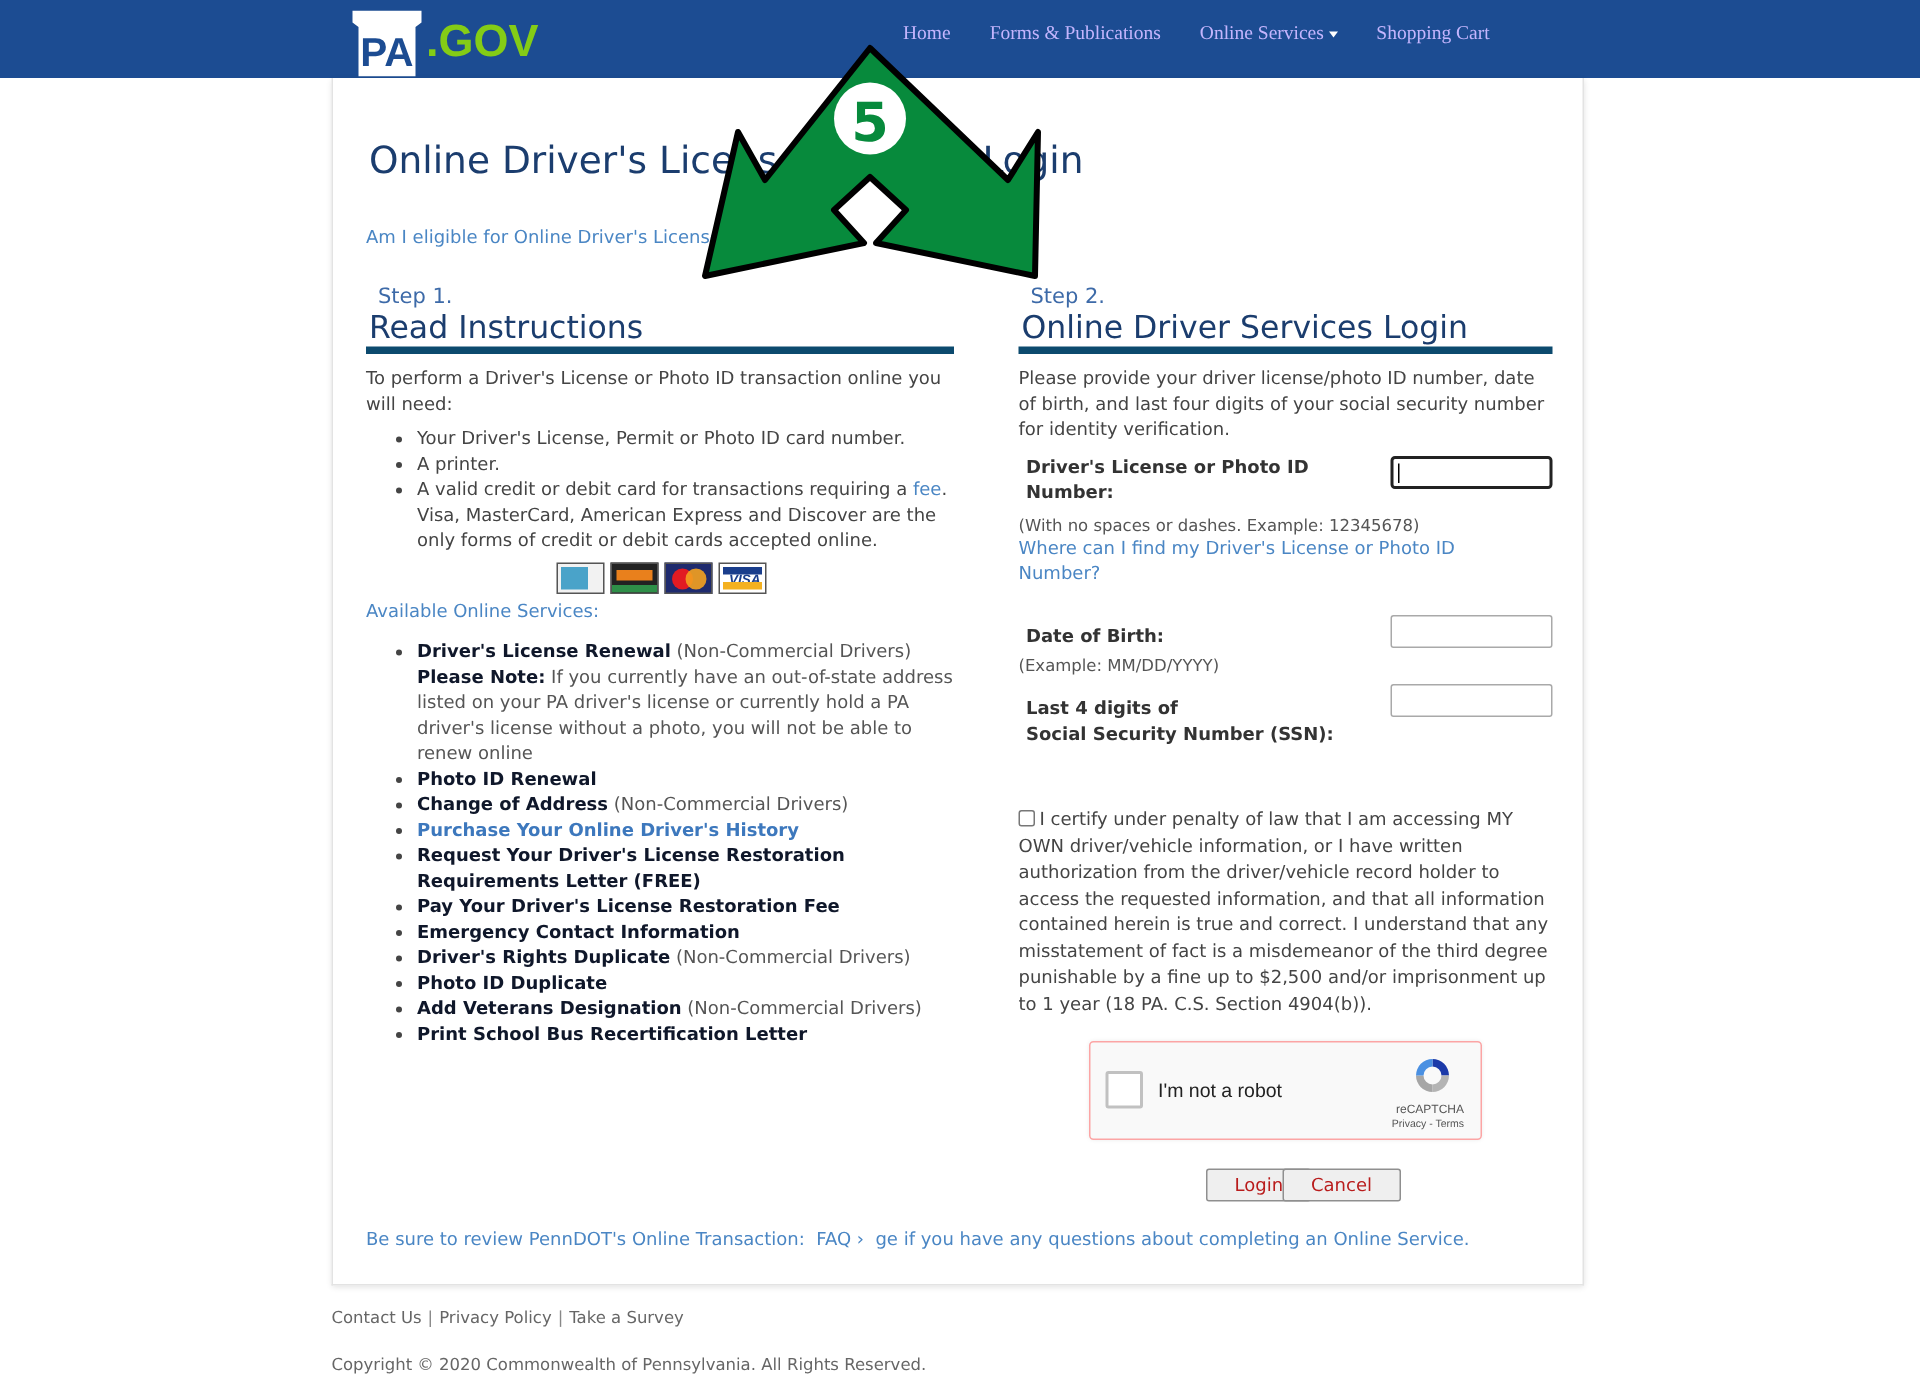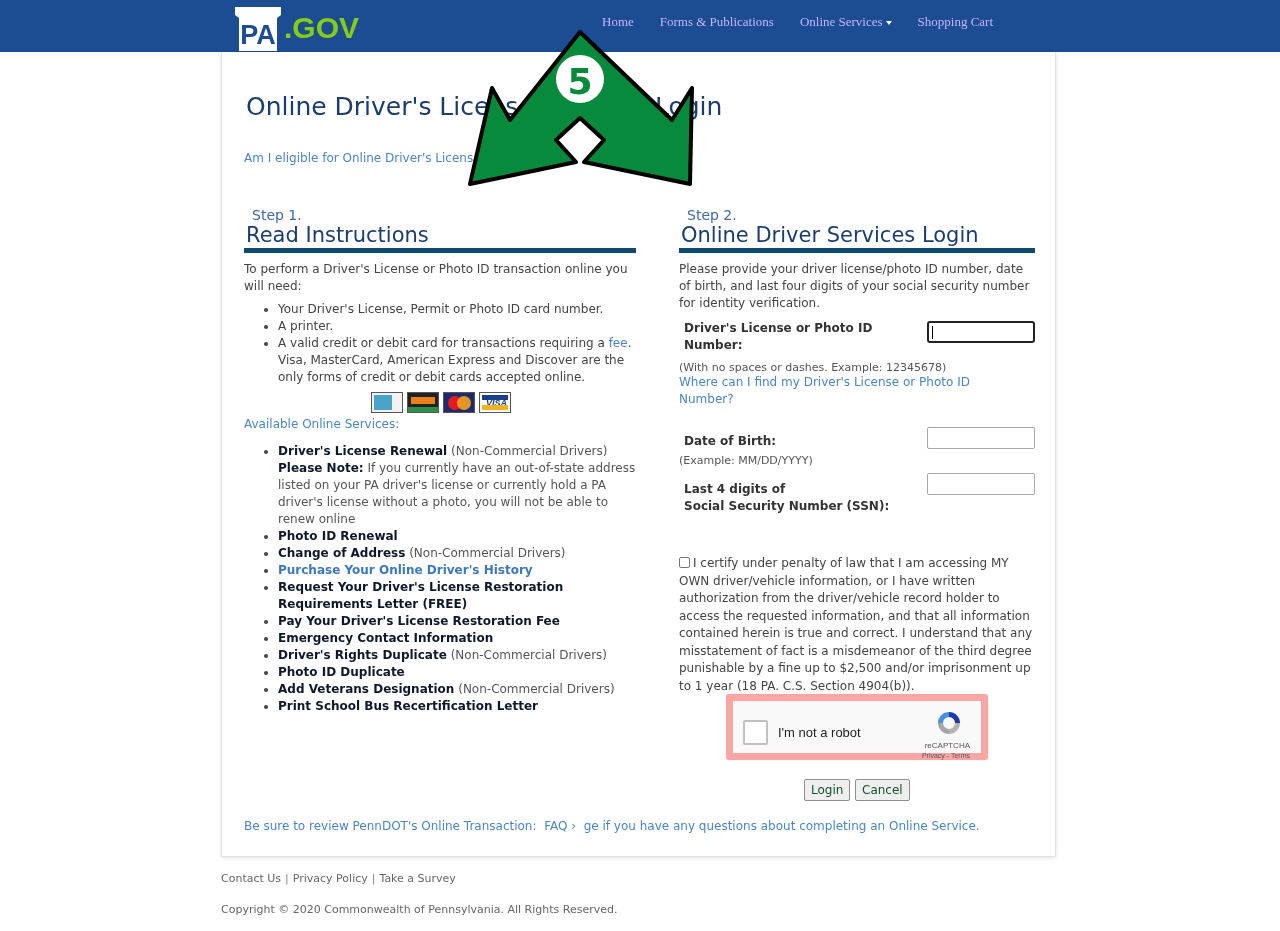--- a/index.html
+++ b/index.html
@@ -49,21 +49,21 @@
     box-shadow: 0 1px 4px rgba(0,0,0,0.12);
   }
   .page-title {
     position: absolute; left: 24px; top: 40px; margin: 0;
     font-size: 25px; font-weight: normal; color: #1b3d6e;
   }
   .eligible-link {
     position: absolute; left: 22px; top: 99px; font-size: 12px; color: #4a86c4;
     text-decoration: none;
   }
-  .col { position: absolute; top: 138px; margin-top: 17px; }
+  .col { position: absolute; top: 138px; }
   .col-left { left: 22px; width: 392px; }
   .col-right { left: 457px; width: 356px; }
   .step-label { font-size: 14px; color: #3d6aa8; margin: 0 0 0 8px; line-height: 16px; }
   .step-title {
     font-size: 21px; color: #1b3d6e; font-weight: normal; margin: 0;
     padding: 0 0 1px 2px; line-height: 24px; border-bottom: 5px solid #0c4a6e;
   }
   .text { font-size: 12px; line-height: 17px; color: #444; }
   .intro { margin: 8px 0 0 0; }
   ul.needs { margin: 6px 0 0 0; padding-left: 34px; font-size: 12px; line-height: 17px; color: #444; }
@@ -98,30 +98,30 @@
     border-radius: 2px; background: #fff;
   }
   .field.focused { border: 2px solid #222; border-radius: 3px; }
   .field.focused::after { content: ""; position: absolute; left: 3px; top: 3px; width: 1px; height: 13px; background: #000; }
   .certify { font-size: 12px; line-height: 17.5px; color: #444; margin: 0; }
   .cb {
     display: inline-block; width: 11px; height: 11px; border: 1px solid #777; border-radius: 2px;
     vertical-align: -1px; margin-right: 3px; background: #fff;
   }
   .recaptcha {
-    position: absolute; width: 262px; height: 66px; border: 7px solid #fca5a5; background: #f9f9f9;
+    position: absolute; width: 262px; height: 66px; border: 1px solid #fca5a5; background: #f9f9f9;
     border-radius: 3px; box-shadow: 0 0 3px rgba(0,0,0,0.08);
   }
   .rc-box { position: absolute; left: 10px; top: 19px; width: 25px; height: 25px; border: 2px solid #c1c1c1; border-radius: 2px; background: #fff; }
   .rc-label { position: absolute; left: 45px; top: 24px; font-family: "Liberation Sans", sans-serif; font-size: 13px; color: #222; }
   .rc-logo { position: absolute; right: 18px; top: 8px; width: 28px; height: 28px; }
   .rc-brand { position: absolute; right: 11px; top: 40px; font-family: "Liberation Sans", sans-serif; font-size: 8px; color: #555; margin-left: 40px; }
   .rc-links { position: absolute; right: 11px; top: 51px; font-family: "Liberation Sans", sans-serif; font-size: 7px; color: #555; }
   .btn {
-    position: absolute; height: 22px; padding: 0 6px; font-size: 12px; color: #14532d;
+    position: absolute; height: 22px; padding: 0 18px; font-size: 12px; color: #b91c1c;
     background: #efefef; border: 1px solid #8f8f8f; border-radius: 2px; font-family: "DejaVu Sans", sans-serif;
     line-height: 20px;
   }
   .bottom-note { position: absolute; left: 22px; top: 767px; font-size: 12px; color: #4a86c4; white-space: pre; }
 
   .footer-links { position: absolute; left: 221px; top: 872px; font-size: 11px; color: #666; }
   .footer-links a { color: #666; text-decoration: none; }
   .footer-links .sep { margin: 0 4px; color: #888; }
   .copyright { position: absolute; left: 221px; top: 903px; font-size: 11px; color: #666; }
 

